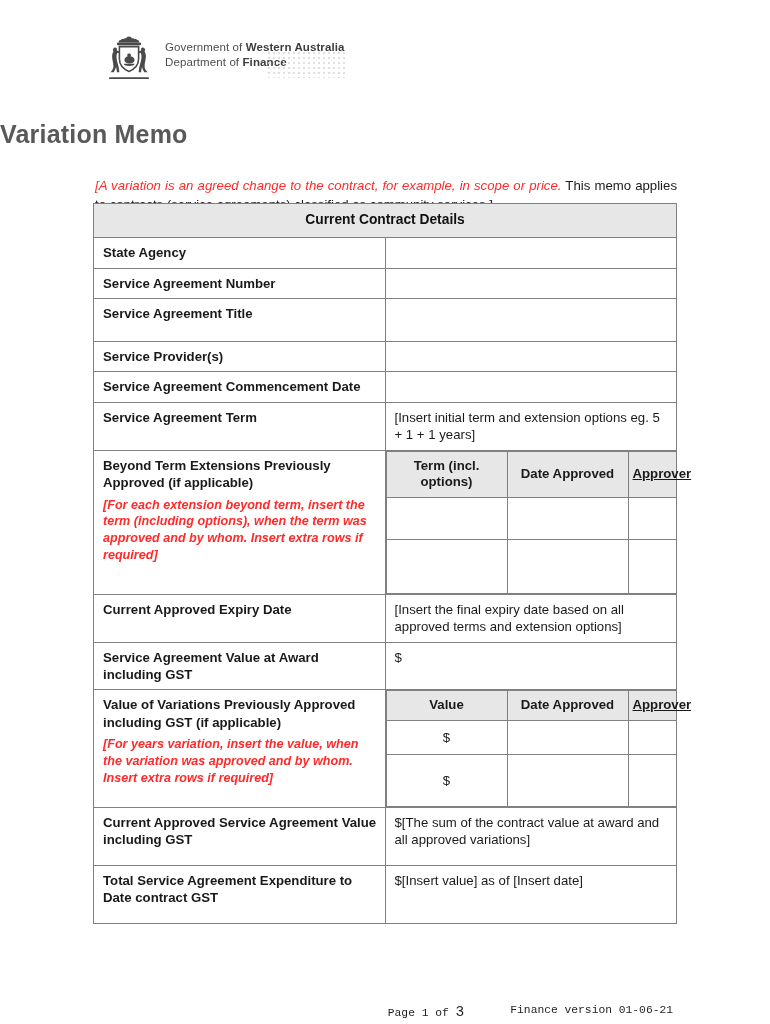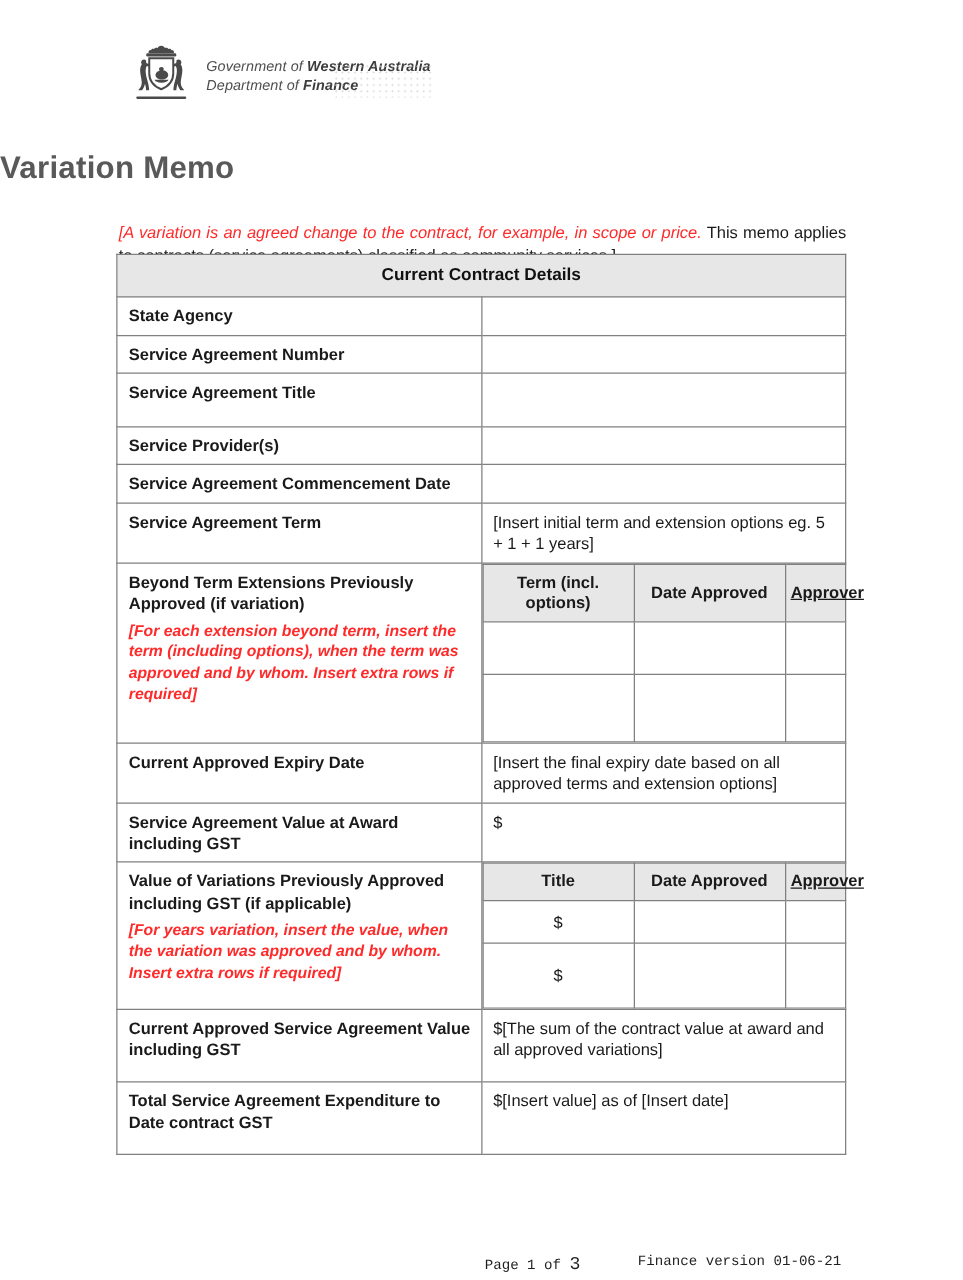--- a/index.html
+++ b/index.html
@@ -15,23 +15,22 @@
     overflow: hidden;
   }
 
   
   .page { position: relative; width: 770px; height: 1024px; padding: 0; }
 
   .logo-block {
     position: absolute;
     left: 103px; top: 34px;
     display: flex;
-    align-items: center;
+    align-items: flex-start;
     gap: 10px;
-    font-style: italic;
   }
   .crest { width: 52px; height: 50px; display: block; }
   .logo-text {
     padding-top: 6px;
     line-height: 1.28;
     color: #4d4d4d;
     font-size: 11.5px;
     letter-spacing: .1px;
     white-space: nowrap;
   }
@@ -227,21 +226,21 @@
         <td></td>
       </tr>
 
       <tr>
         <td class="col-label">Service Agreement Term</td>
         <td>[Insert initial term and extension options eg. 5 + 1 + 1 years]</td>
       </tr>
 
       <tr>
         <td class="col-label">
-          <span class="lbl">Beyond Term Extensions Previously Approved (if variation)</span>
+          <span class="lbl">Beyond Term Extensions Previously Approved (if applicable)</span>
           <span class="note">[For each extension beyond term, insert the term (including options), when the term was approved and by whom. Insert extra rows if required]</span>
         </td>
         <td class="nested-host">
           <table class="sub-table">
             <tbody>
               <tr>
                 <th class="c-term">Term (incl. options)</th>
                 <th class="c-date">Date Approved</th>
                 <th class="c-appr">Approver</th>
               </tr>
@@ -272,21 +271,21 @@
 
       <tr>
         <td class="col-label">
           <span class="lbl">Value of Variations Previously Approved including GST (if applicable)</span>
           <span class="note">[For years variation, insert the value, when the variation was approved and by whom. Insert extra rows if required]</span>
         </td>
         <td class="nested-host">
           <table class="sub-table">
             <tbody>
               <tr>
-                <th class="c-term">Title</th>
+                <th class="c-term">Value</th>
                 <th class="c-date">Date Approved</th>
                 <th class="c-appr">Approver</th>
               </tr>
               <tr class="h-v1">
                 <td>$</td>
                 <td></td>
                 <td></td>
               </tr>
               <tr class="h-v2">
                 <td>$</td>

